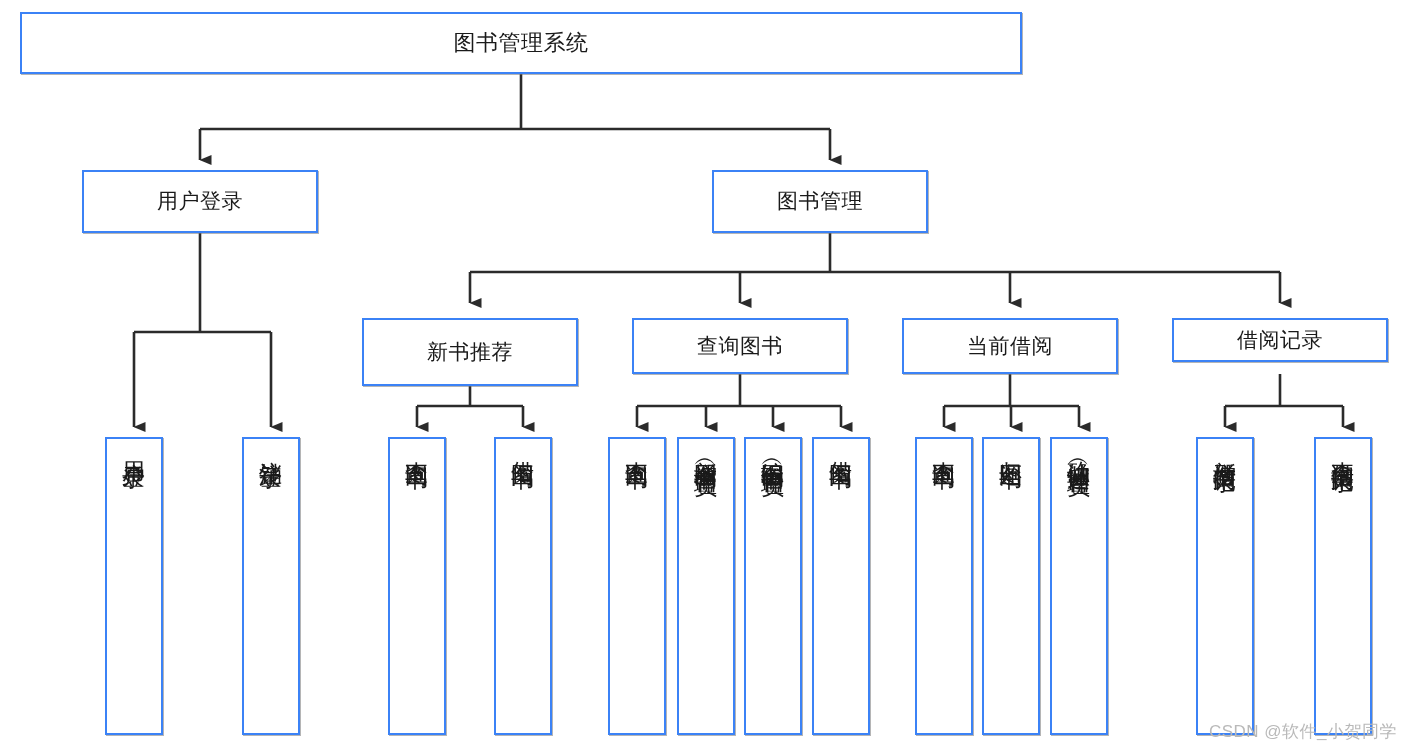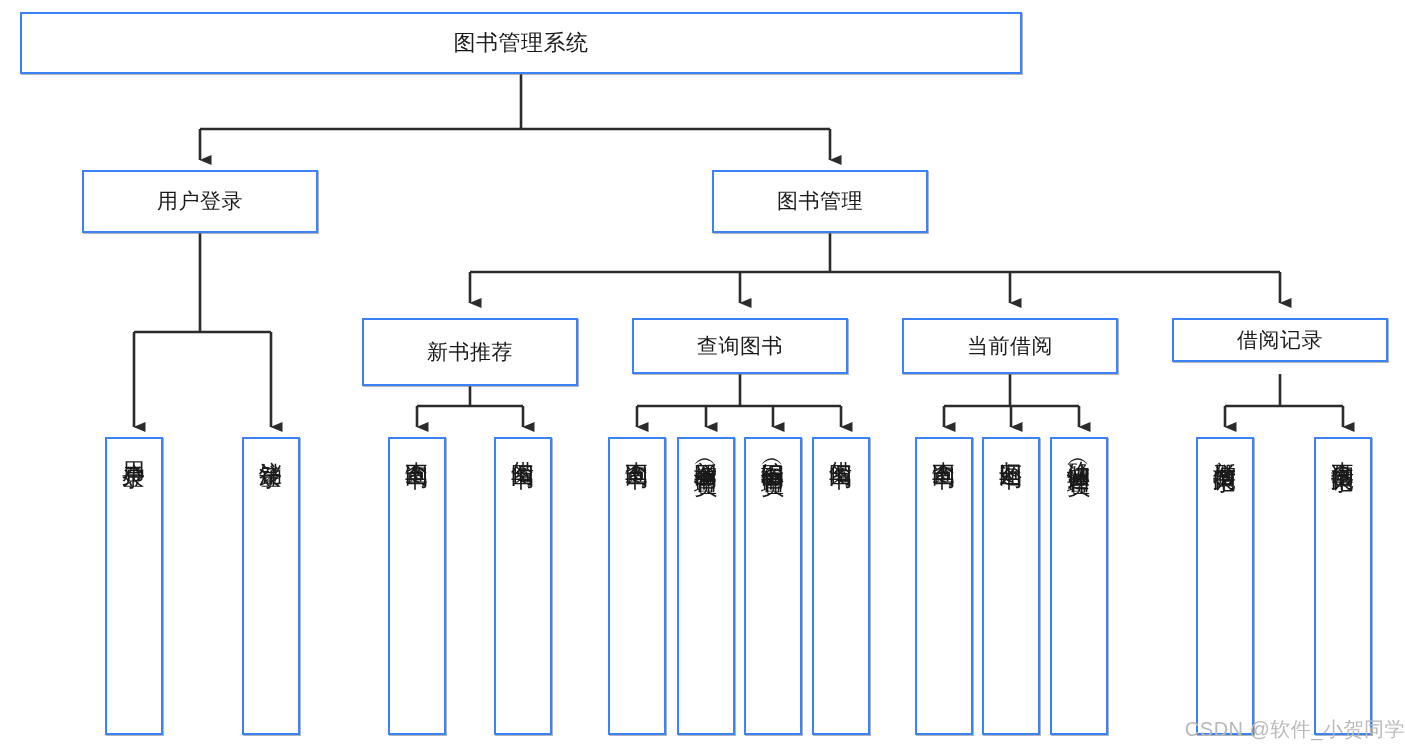--- a/index.html
+++ b/index.html
@@ -54,23 +54,23 @@
     writing-mode: vertical-rl;
     text-orientation: upright;
     font-size: 23px;
     letter-spacing: 2px;
     line-height: 1.05;
     margin: 0 auto;
   }
   .node.root .label { font-size: 22px; }
   .watermark {
     position: absolute;
-    right: 0;
+    right: 8px;
     bottom: 4px;
-    font-size: 20px;
+    font-size: 17px;
     color: #b9b9b9;
     letter-spacing: 0.5px;
     white-space: nowrap;
   }
 </style>
 </head>
 <body>
 
 <div id="canvas">
 

